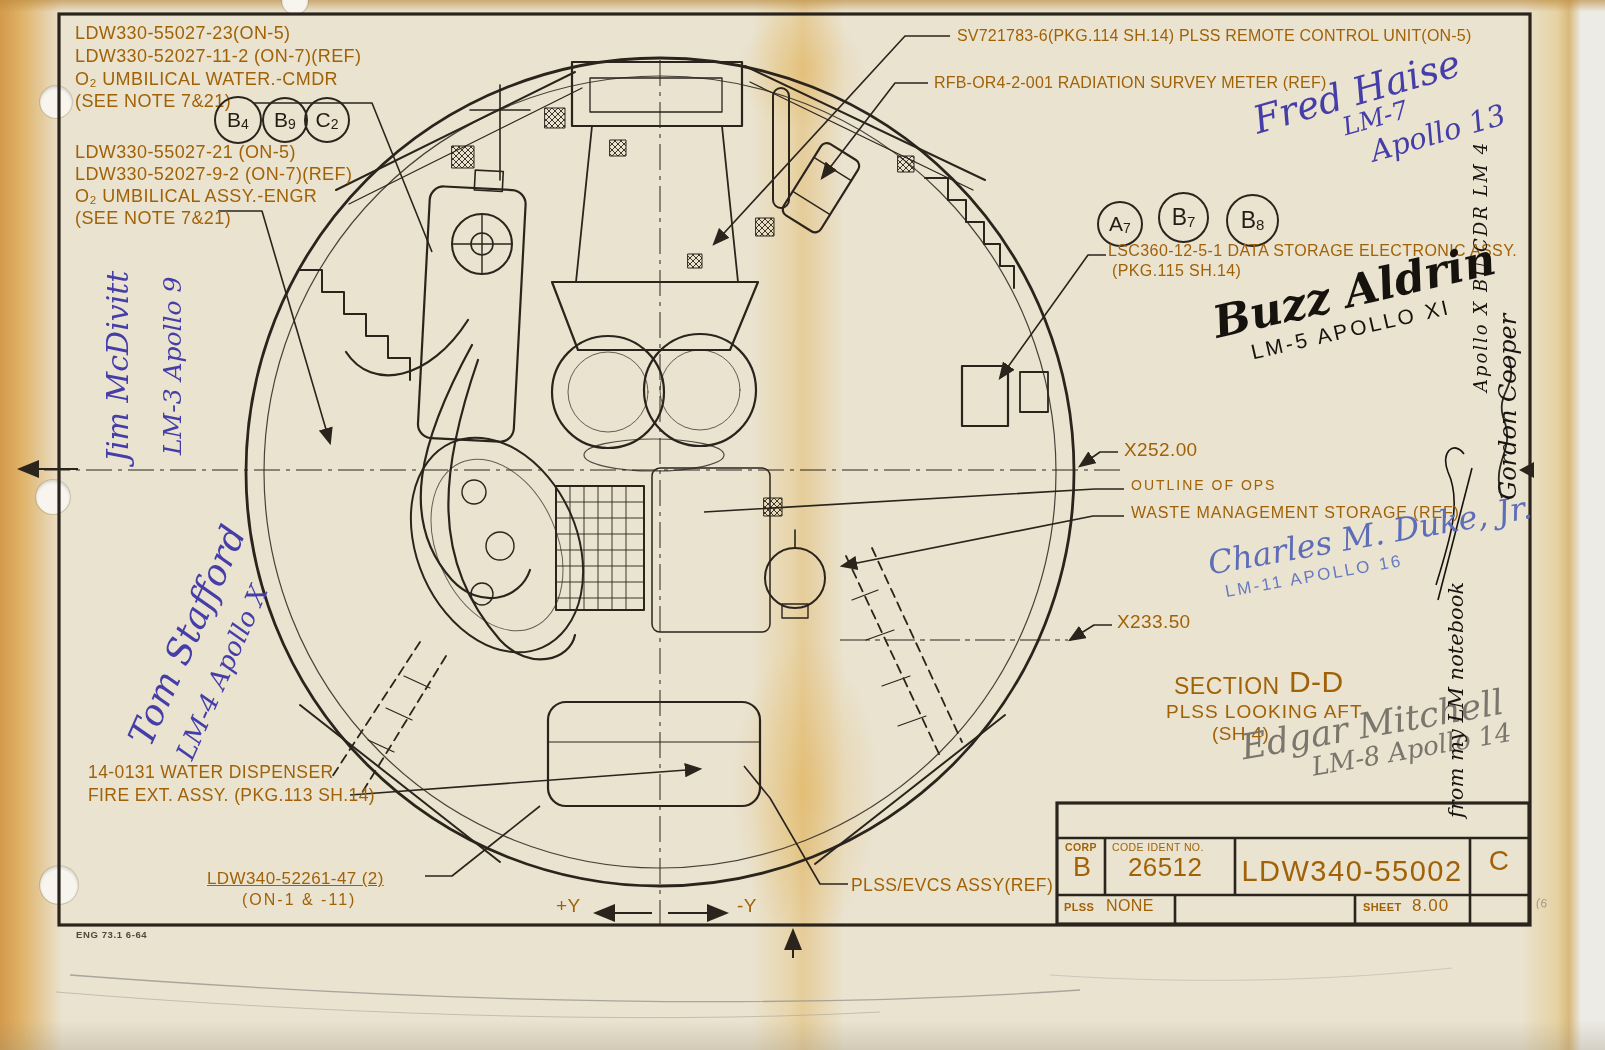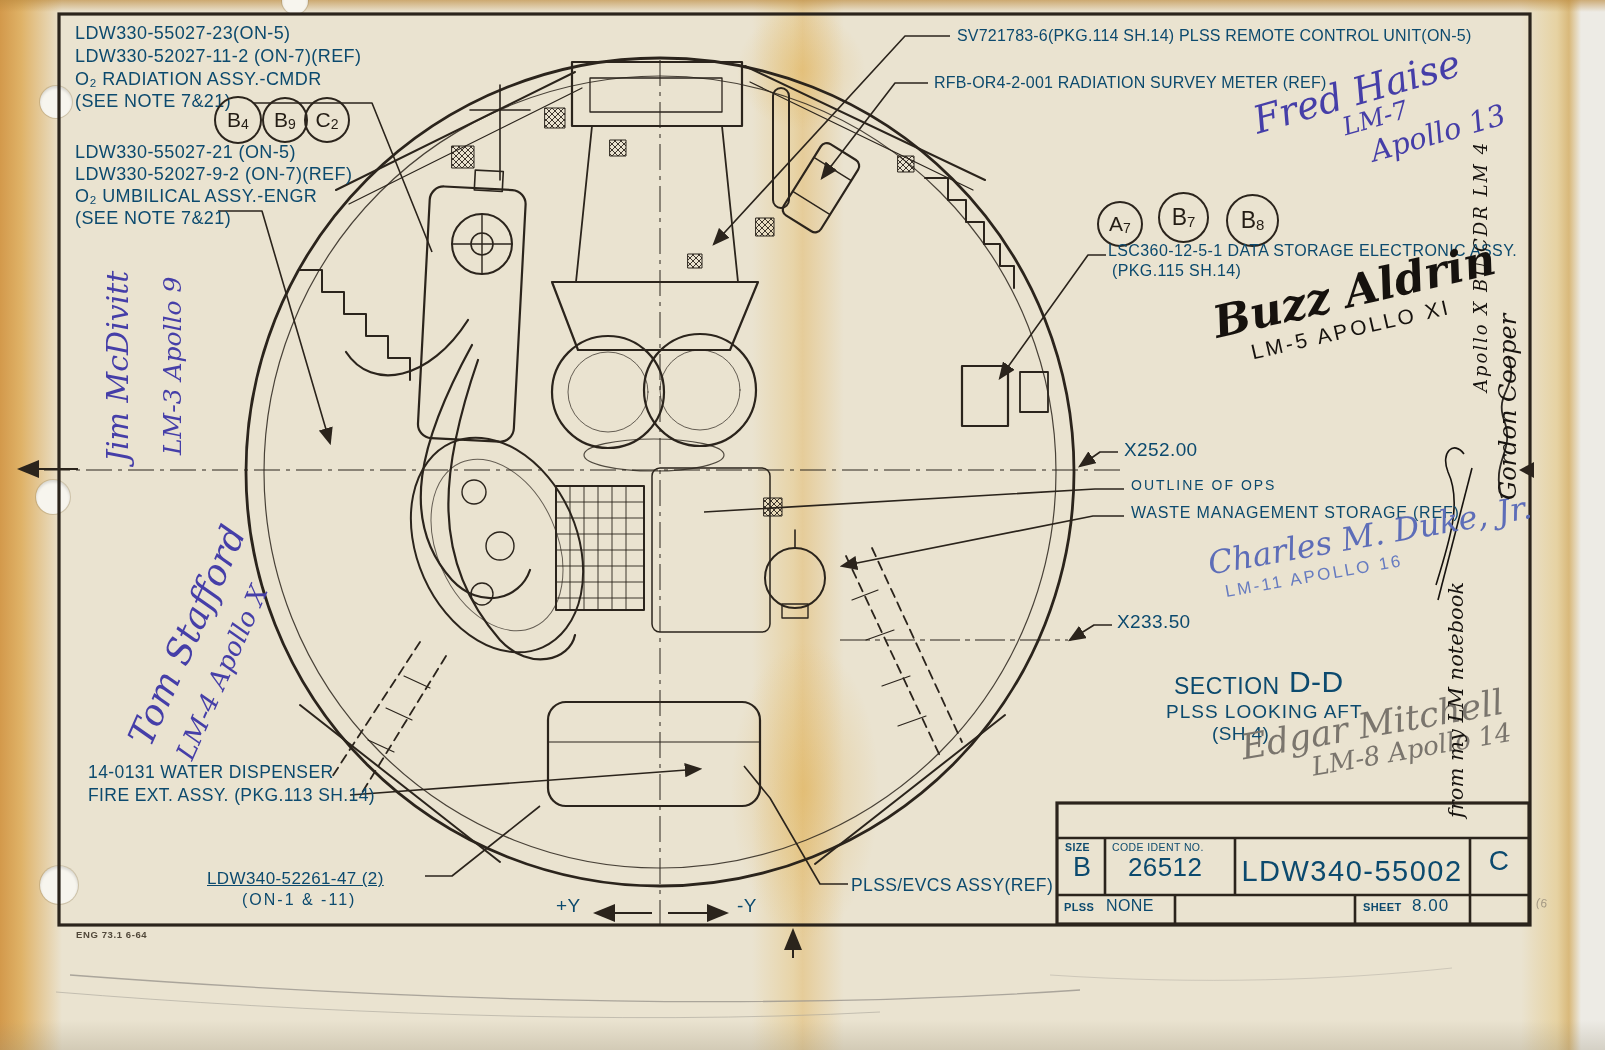--- a/index.html
+++ b/index.html
@@ -15,21 +15,21 @@
   .edge-bottom{left:0;bottom:0;width:100%;height:30px;
      background:linear-gradient(0deg,rgba(150,140,115,.28),rgba(150,140,115,0));}
   .fold{left:752px;top:0;width:92px;height:100%;
      background:linear-gradient(90deg,rgba(225,172,62,0) 0%,rgba(225,172,62,.28) 45%,rgba(221,160,48,.34) 55%,rgba(225,172,62,0) 100%);}
   .stain1{left:736px;top:10px;width:130px;height:120px;border-radius:50%;
      background:radial-gradient(ellipse at center,rgba(222,163,50,.30),rgba(222,163,50,0) 70%);}
   .stain2{left:730px;top:640px;width:150px;height:300px;border-radius:50%;
      background:radial-gradient(ellipse at center,rgba(220,158,40,.32),rgba(220,158,40,0) 70%);}
   .hole{background:#f7f5ee;border-radius:50%;
      box-shadow:0 0 0 1px rgba(140,120,80,.3), inset 0 2px 3px rgba(0,0,0,.13);}
-  .t{position:absolute;color:#0c4a6e;white-space:nowrap;letter-spacing:.4px;line-height:1.05;}
+  .t{position:absolute;color:#a16207;white-space:nowrap;letter-spacing:.4px;line-height:1.05;}
   .balloon{position:absolute;border:2.5px solid #2b241c;border-radius:50%;
      display:flex;align-items:center;justify-content:center;color:#241d15;}
   .balloon .bnum{position:relative;top:4px;}
   .sig{position:absolute;transform-origin:0 0;white-space:nowrap;}
   .script{font-family:"DejaVu Serif",serif;font-style:italic;}
   .hand{font-family:"Liberation Sans",sans-serif;}
   svg{position:absolute;left:0;top:0;}
 </style>
 </head>
 <body>
@@ -182,21 +182,21 @@
     </g>
     <g fill="none" stroke="#17130f">
       <path d="M1438,600 L1472,468" stroke-width="1.6"></path>
       <path d="M1436,585 C1450,540 1462,502 1448,472 C1440,452 1454,440 1464,454" stroke-width="1.6"></path>
       <path d="M1502,498 C1490,460 1516,452 1504,420 C1494,392 1520,388 1508,356" stroke-width="1.8" opacity=".9"></path>
     </g>
   </svg>
 
   <div class="t" style="left:75px;top:24px;font-size:18px;">LDW330-55027-23(ON-5)</div>
   <div class="t" style="left:75px;top:47px;font-size:18px;">LDW330-52027-11-2 (ON-7)(REF)</div>
-  <div class="t" style="left:75px;top:70px;font-size:18px;">O₂ RADIATION ASSY.-CMDR</div>
+  <div class="t" style="left:75px;top:70px;font-size:18px;">O₂ UMBILICAL WATER.-CMDR</div>
   <div class="t" style="left:75px;top:92px;font-size:18px;">(SEE NOTE 7&amp;21)</div>
 
   <div class="balloon" style="left:214px;top:96px;width:44px;height:44px;font-size:21px;">
     <span>B</span>
       <span class="bnum" style="font-size:14px;">4</span>
   </div>
   <div class="balloon" style="left:262px;top:97px;width:42px;height:42px;font-size:21px;">
     <span>B</span>
       <span class="bnum" style="font-size:14px;">9</span>
   </div>
@@ -240,21 +240,21 @@
   <div class="t" style="left:1212px;top:724px;font-size:19px;">(SH.4)</div>
 
   <div class="t" style="left:88px;top:763px;font-size:17.5px;">14-0131 WATER DISPENSER</div>
   <div class="t" style="left:88px;top:786px;font-size:17.5px;">FIRE EXT. ASSY. (PKG.113 SH.14)</div>
   <div class="t" style="left:207px;top:870px;font-size:17px;text-decoration:underline;">LDW340-52261-47 (2)</div>
   <div class="t" style="left:242px;top:892px;font-size:16px;letter-spacing:2px;">(ON-1 &amp; -11)</div>
   <div class="t" style="left:851px;top:876px;font-size:17.5px;">PLSS/EVCS ASSY(REF)</div>
   <div class="t" style="left:556px;top:896px;font-size:19px;">+Y</div>
   <div class="t" style="left:737px;top:896px;font-size:19px;">-Y</div>
 
-  <div class="t" style="left:1065px;top:842px;font-size:10.5px;font-weight:bold;">SIZE</div>
+  <div class="t" style="left:1065px;top:842px;font-size:10.5px;font-weight:bold;">CORP</div>
   <div class="t" style="left:1073px;top:853px;font-size:27px;">B</div>
   <div class="t" style="left:1112px;top:842px;font-size:10.5px;font-weight:normal;">CODE IDENT NO.</div>
   <div class="t" style="left:1128px;top:854px;font-size:26px;">26512</div>
   <div class="t" style="left:1352px;top:856px;transform:translateX(-50%);font-size:29px;letter-spacing:1.5px;">LDW340-55002</div>
   <div class="t" style="left:1499px;top:846px;transform:translateX(-50%);font-size:28px;">C</div>
   <div class="t" style="left:1064px;top:902px;font-size:11px;font-weight:bold;">PLSS</div>
   <div class="t" style="left:1106px;top:898px;font-size:16px;">NONE</div>
   <div class="t" style="left:1363px;top:902px;font-size:11px;font-weight:bold;">SHEET</div>
   <div class="t" style="left:1412px;top:897px;font-size:17px;letter-spacing:1px;">8.00</div>
 

